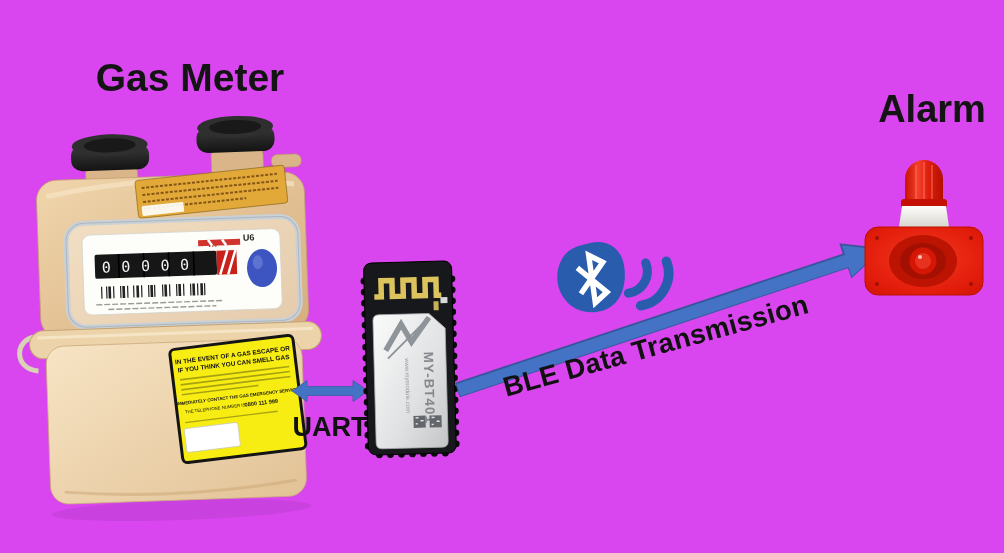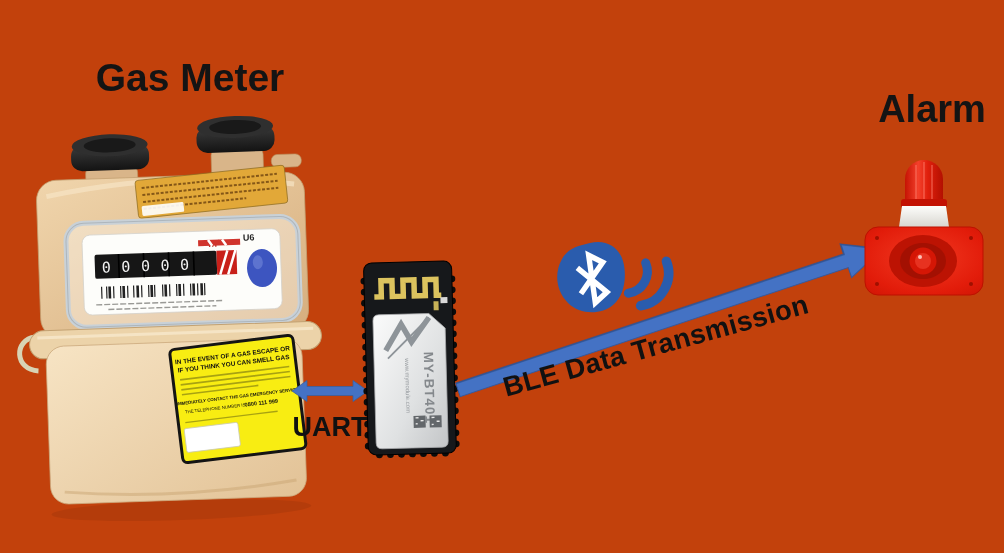--- a/index.html
+++ b/index.html
@@ -1,17 +1,17 @@
 <!DOCTYPE html>
 <html><head>
 <meta charset="utf-8">
 <style>
   html,body{margin:0;padding:0;background:#ffffff;}
   .stage{
-    position:relative;width:1004px;height:553px;background:#c2410c;
+    position:relative;width:1004px;height:553px;background:#d946ef;
     font-family:"Liberation Sans",sans-serif;overflow:hidden;
   }
   .stage svg{position:absolute;overflow:visible;}
   .title{position:absolute;font-weight:700;color:#141414;text-align:center;line-height:1;}
   #gas-title{left:52px;top:58px;width:276px;font-size:39px;}
   #alarm-title{left:820px;top:90px;width:224px;font-size:38px;}
   .uart-label{
     position:absolute;left:284px;top:412px;width:92px;text-align:center;
     font-size:27px;font-weight:700;color:#111;
   }

